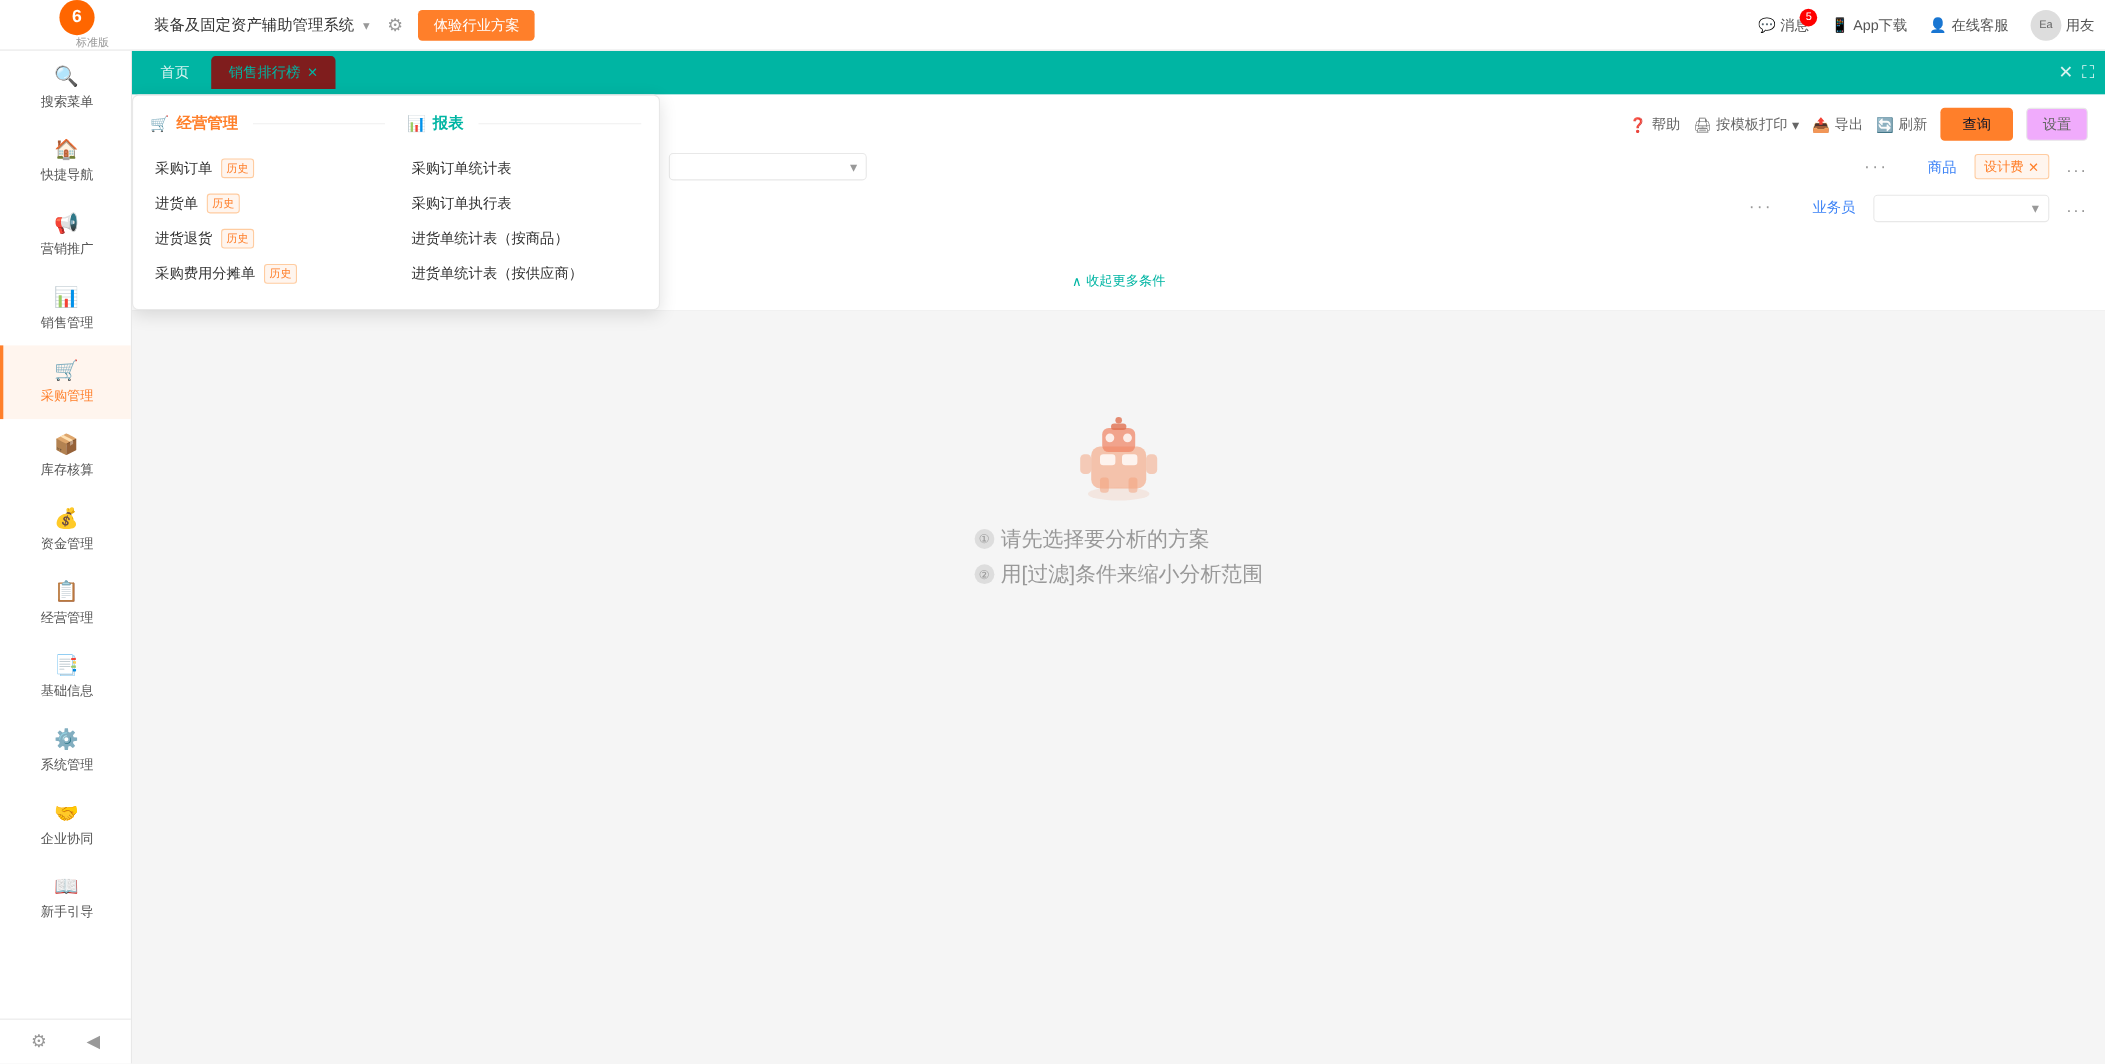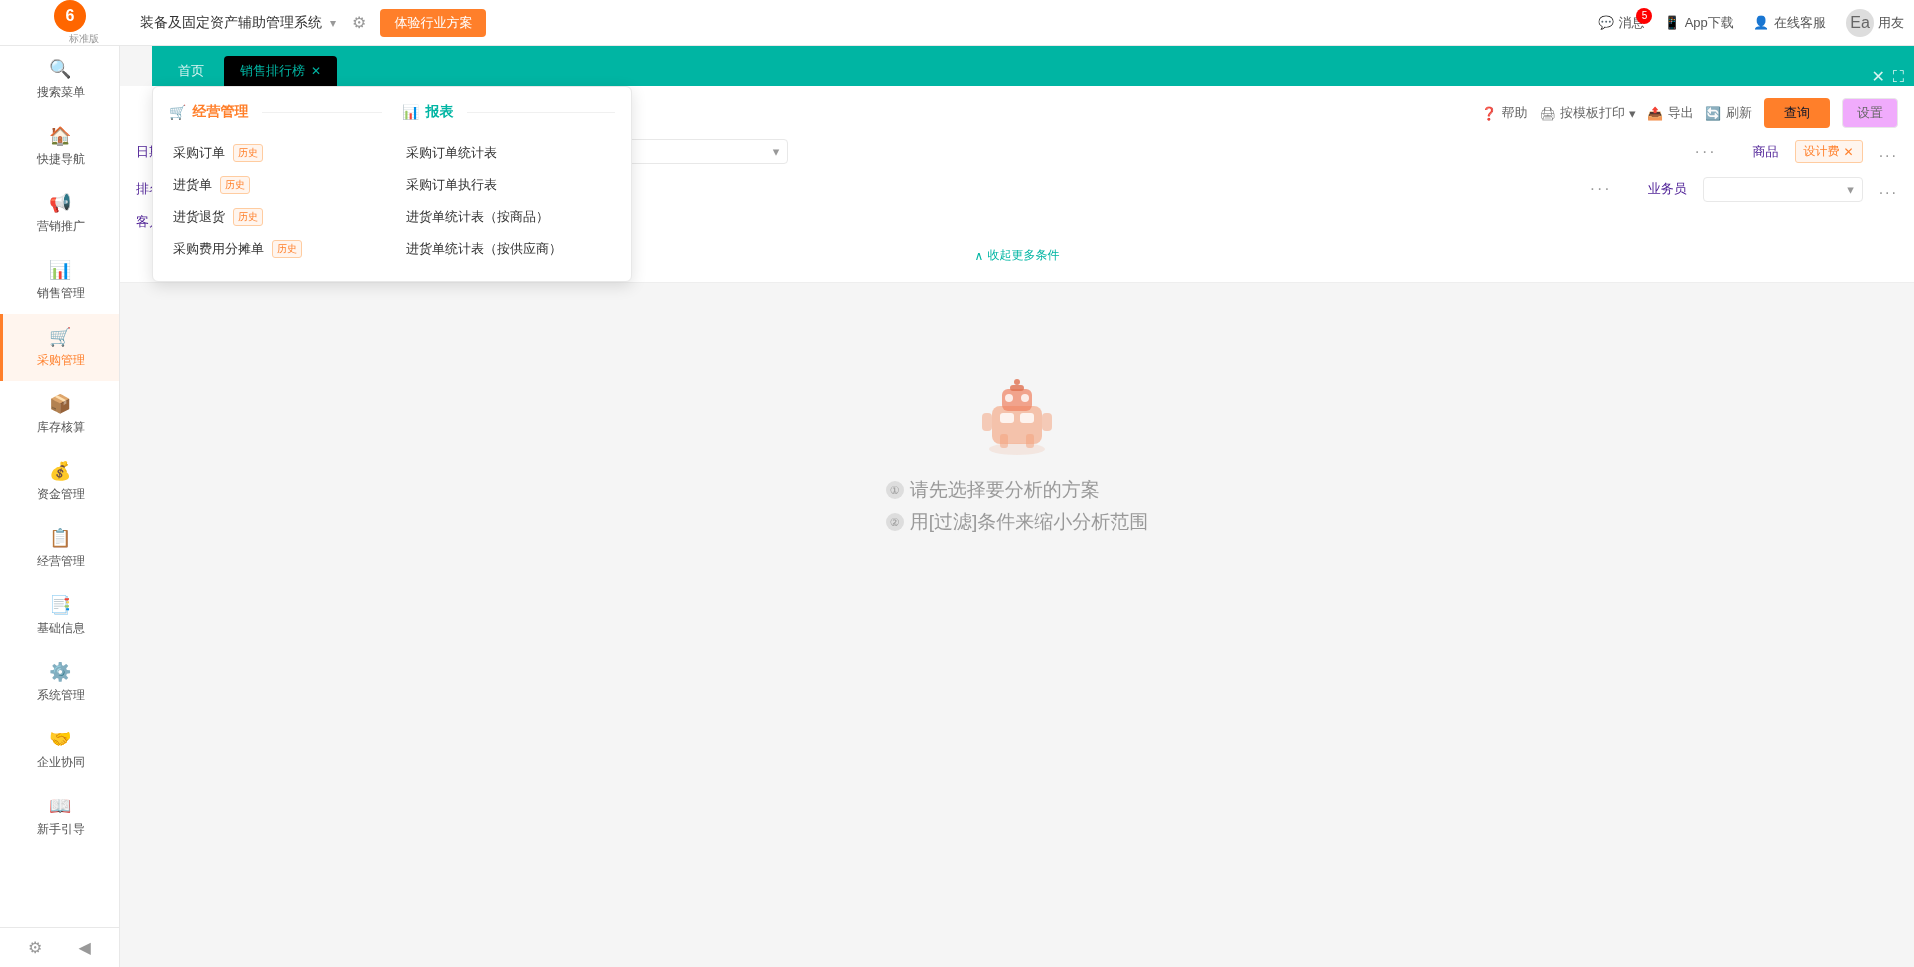--- a/index.html
+++ b/index.html
@@ -88,21 +88,21 @@
     }
     .user-avatar {
       width: 28px;
       height: 28px;
       background: #ddd;
       border-radius: 50%;
       display: flex;
       align-items: center;
       justify-content: center;
       color: #666;
-      font-size: 16px;
+      font-size: 10px;
     }
 
     
     .main-layout {
       display: flex;
       height: calc(967px - 46px);
     }
 
     
     .sidebar {
@@ -151,38 +151,37 @@
       display: flex;
       flex-direction: column;
       overflow: hidden;
     }
 
     
     .tab-bar {
       height: 40px;
       background: #00b5a3;
       display: flex;
-      align-items: flex-end;
+      align-items: center;
       padding: 0 10px;
       gap: 4px;
       flex-shrink: 0;
-      margin-left: 32px;
     }
     .tab-item {
       padding: 6px 16px;
       color: rgba(255,255,255,0.85);
       cursor: pointer;
       font-size: 13px;
       border-radius: 4px 4px 0 0;
       display: flex;
       align-items: center;
       gap: 6px;
     }
     .tab-item.active {
-      background: #000000;
+      background: #7f1d1d;
       color: #00b5a3;
     }
     .tab-close {
       font-size: 12px;
       color: #00b5a3;
     }
     .tab-bar-right {
       margin-left: auto;
       display: flex;
       align-items: center;
@@ -242,21 +241,21 @@
       cursor: pointer;
       font-size: 13px;
       background: #f0abfc;
     }
     .filter-row {
       display: flex;
       align-items: center;
       gap: 16px;
       margin-bottom: 10px;
     }
-    .filter-label { color: #4c1d95; font-size: 13px; white-space: nowrap; }
+    .filter-label { color: #3b82f6; font-size: 13px; white-space: nowrap; }
     .filter-input {
       border: 1px solid #e8e8e8;
       border-radius: 4px;
       padding: 5px 10px;
       font-size: 13px;
       color: #333;
       min-width: 120px;
     }
     .filter-tag {
       display: inline-flex;

